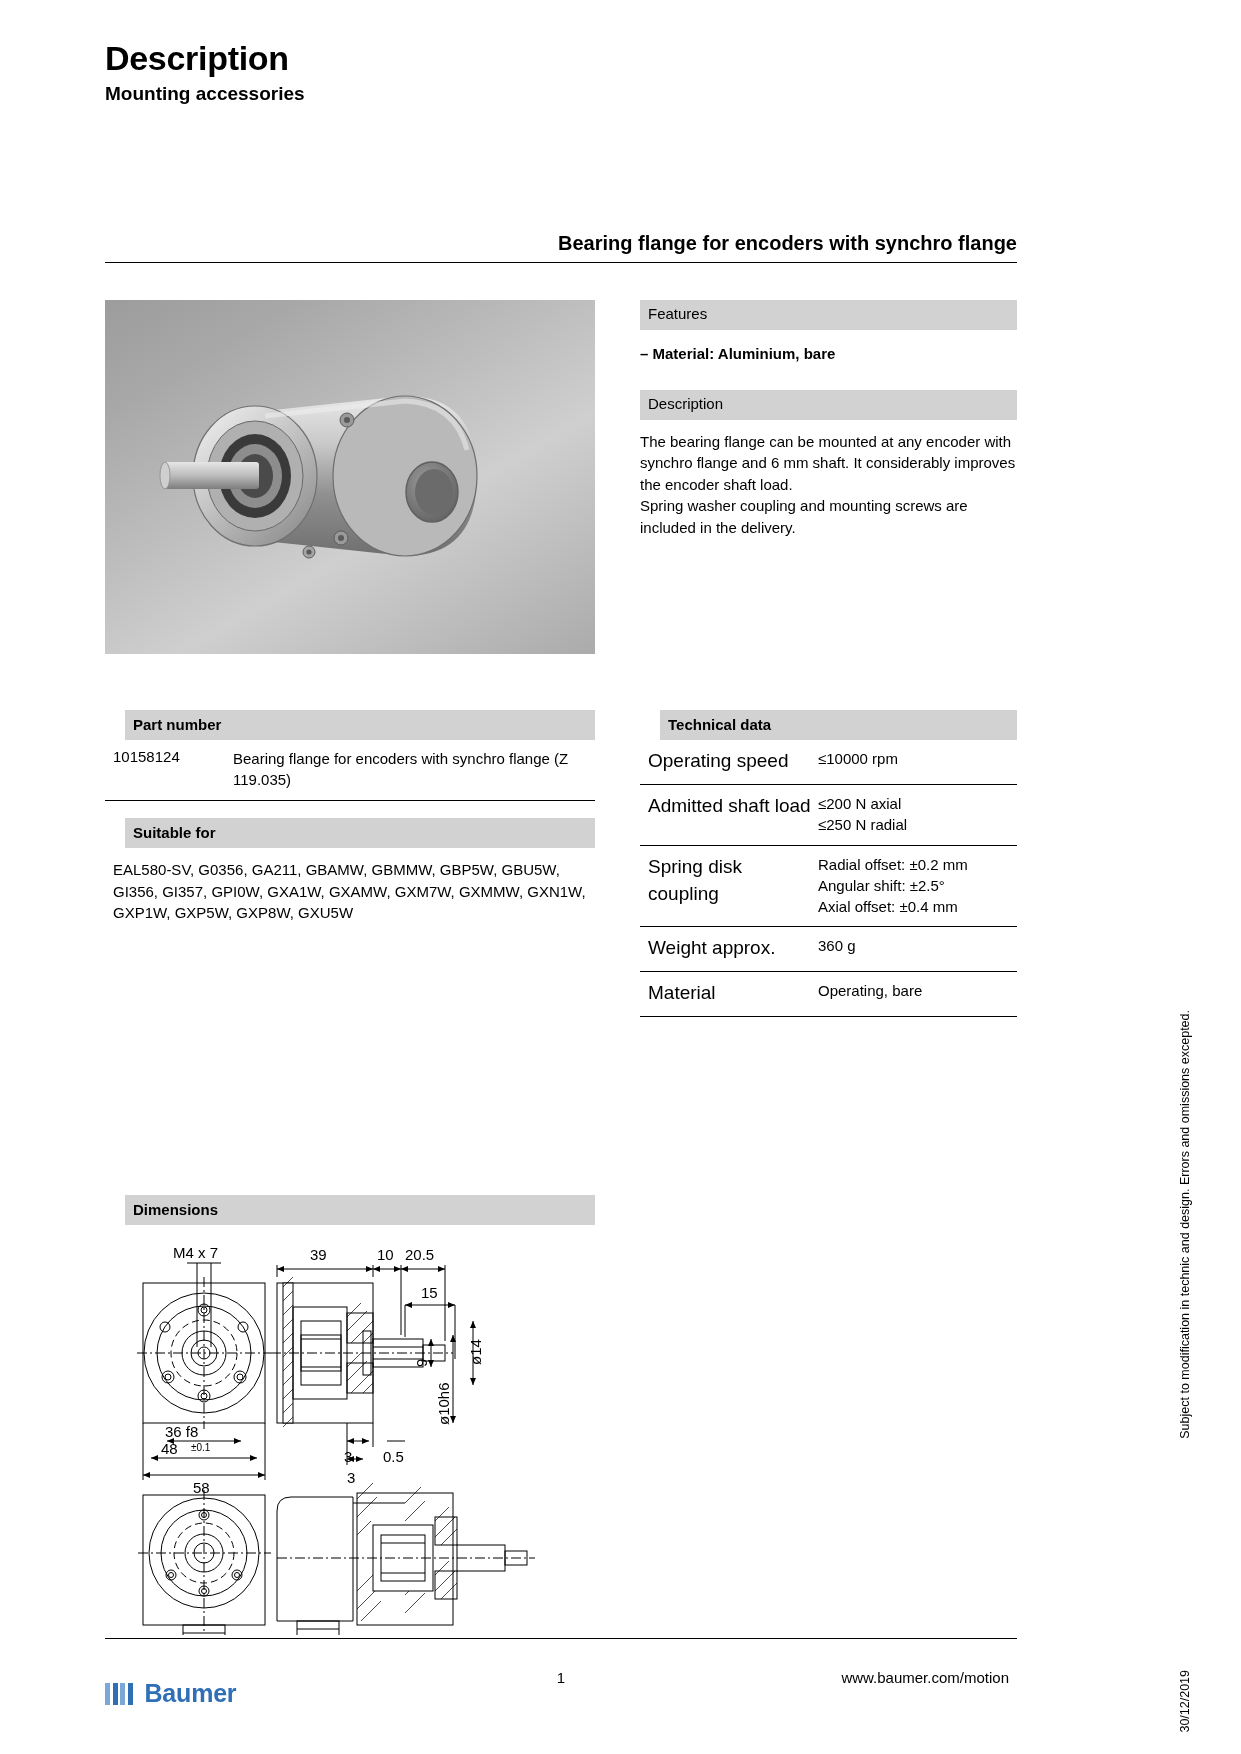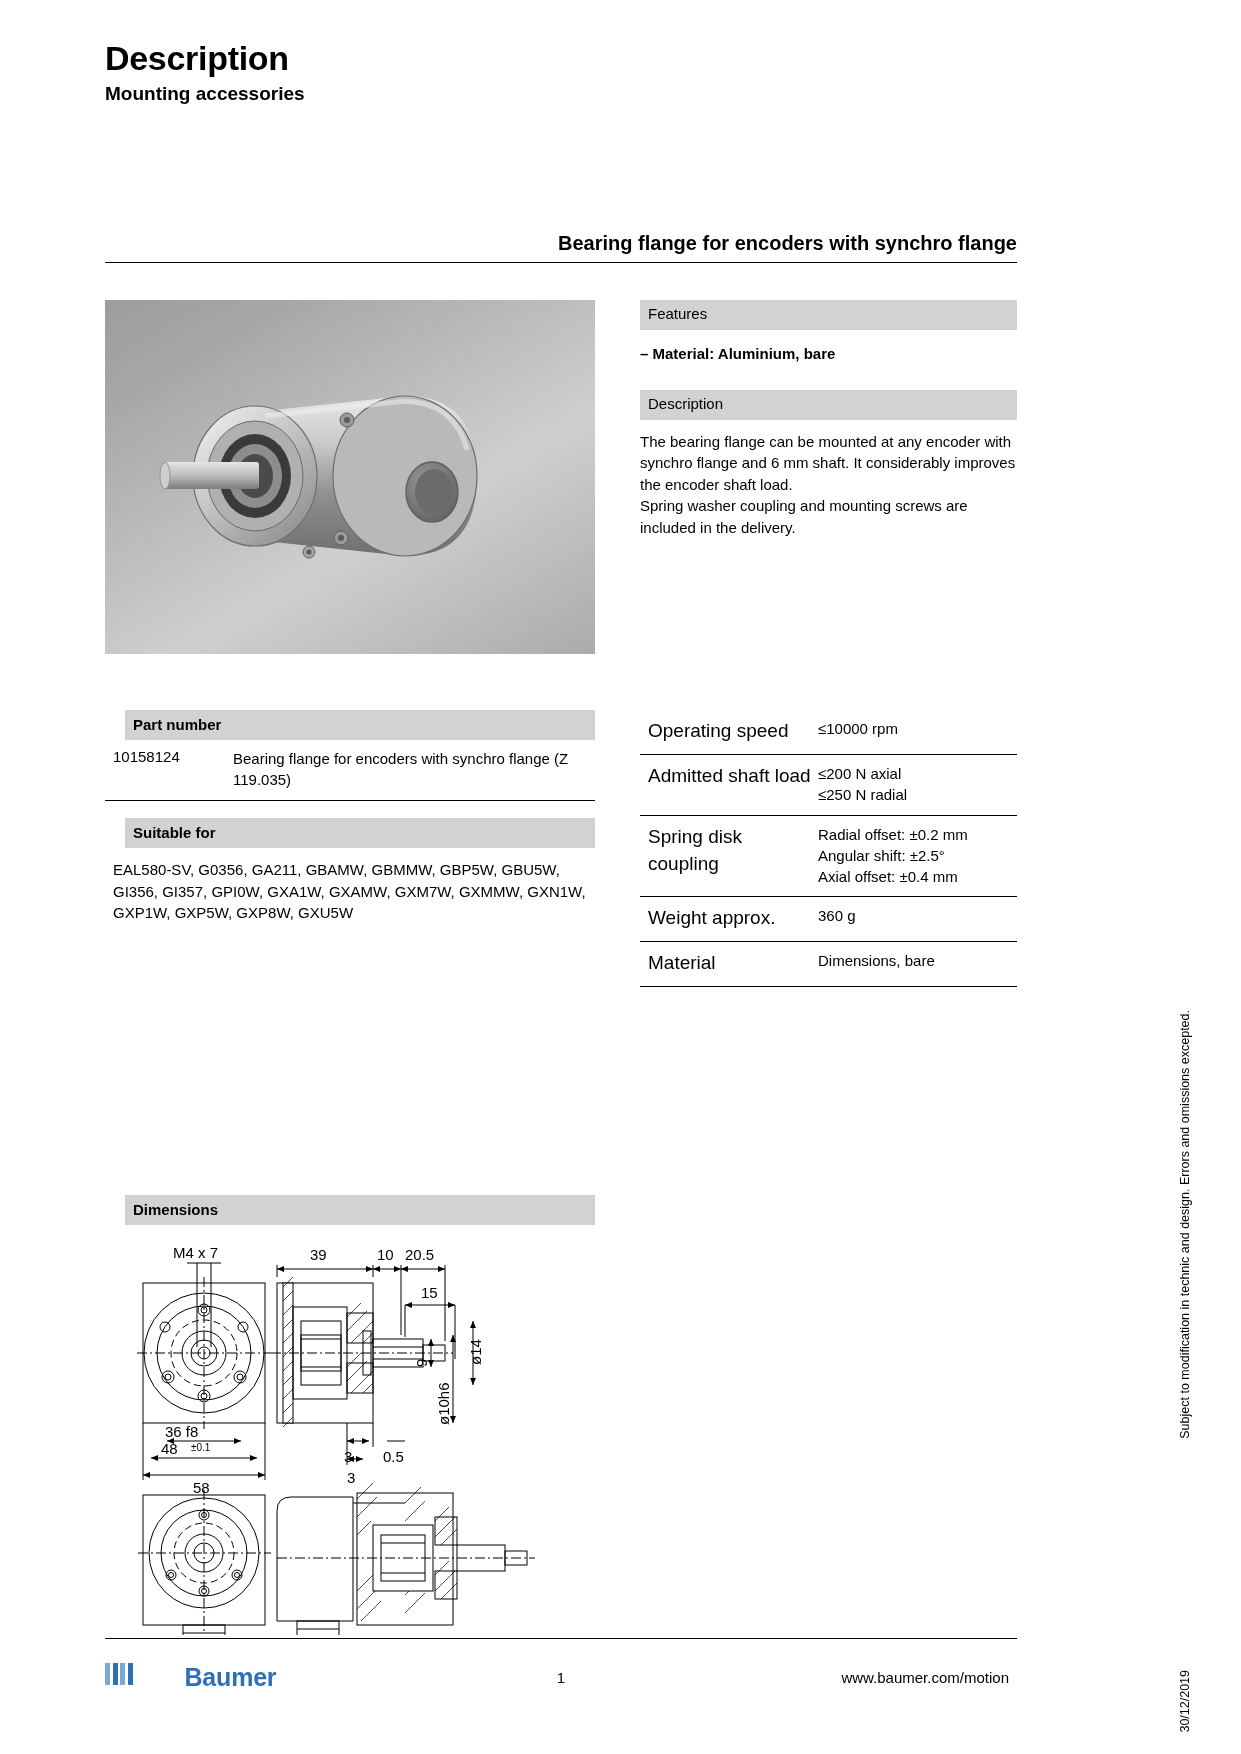--- a/index.html
+++ b/index.html
@@ -75,21 +75,21 @@
   }
   .sidedate {
     position: absolute; left: 1178px; top: 1670px;
     transform-origin: left top; transform: rotate(-90deg) translate(-100%, 0);
     font-size: 12.5px; white-space: nowrap;
   }
 
   
   .foot-rule { position: absolute; left: 105px; top: 1638px; width: 912px; border-bottom: 1.6px solid #000; }
   .foot { position: absolute; left: 105px; top: 1655px; width: 912px; height: 50px; }
-  .logo { position: absolute; left: 0; top: 8px; display: flex; align-items: flex-start; gap: 40px; }
+  .logo { position: absolute; left: 0; top: 24px; display: flex; align-items: center; }
   .logo-mark { display: flex; gap: 2.5px; margin-right: 12px; }
   .logo-bar { width: 5px; height: 22px; background: #2f6fb5; }
   .logo-bar.light { background: #7aa9d8; }
   .logo-text { font-size: 25px; font-weight: bold; color: #2f6fb5; letter-spacing: -0.2px; }
   .foot-page { position: absolute; left: 0; top: 14px; width: 912px; text-align: center; font-size: 15px; }
   .foot-url { position: absolute; right: 8px; top: 14px; font-size: 15px; }
 </style>
 </head>
 <body>
 
@@ -174,20 +174,21 @@
       <div class="pn-desc">Bearing flange for encoders with synchro flange (Z 119.035)</div>
     </div>
   </div>
 
   <div class="suit-block">
     <div class="tbl-head">Suitable for</div>
     <div class="suit-body">EAL580-SV, G0356, GA211, GBAMW, GBMMW, GBP5W, GBU5W, GI356, GI357, GPI0W, GXA1W, GXAMW, GXM7W, GXMMW, GXN1W, GXP1W, GXP5W, GXP8W, GXU5W</div>
   </div>
 
   <div class="td-block">
+    <div class="tbl-head">Technical data</div>
     <div class="td-row">
       <div class="td-k">Operating speed</div>
       <div class="td-v" style="white-space:pre-line">≤10000 rpm</div>
     </div>
     <div class="td-row">
       <div class="td-k">Admitted shaft load</div>
       <div class="td-v" style="white-space:pre-line">≤200 N axial
 ≤250 N radial</div>
     </div>
     <div class="td-row">
@@ -195,21 +196,21 @@
       <div class="td-v" style="white-space:pre-line">Radial offset: ±0.2 mm
 Angular shift: ±2.5°
 Axial offset: ±0.4 mm</div>
     </div>
     <div class="td-row">
       <div class="td-k">Weight approx.</div>
       <div class="td-v">360 g</div>
     </div>
     <div class="td-row">
       <div class="td-k">Material</div>
-      <div class="td-v">Dimensions, bare</div>
+      <div class="td-v">Operating, bare</div>
     </div>
   </div>
 
   <div class="dim-head-wrap">
     <div class="tbl-head">Dimensions</div>
   </div>
 
   <div class="dim-canvas">
     <svg width="520" height="400" viewBox="0 0 520 400">
       <g stroke="#000" fill="none" stroke-width="1">

